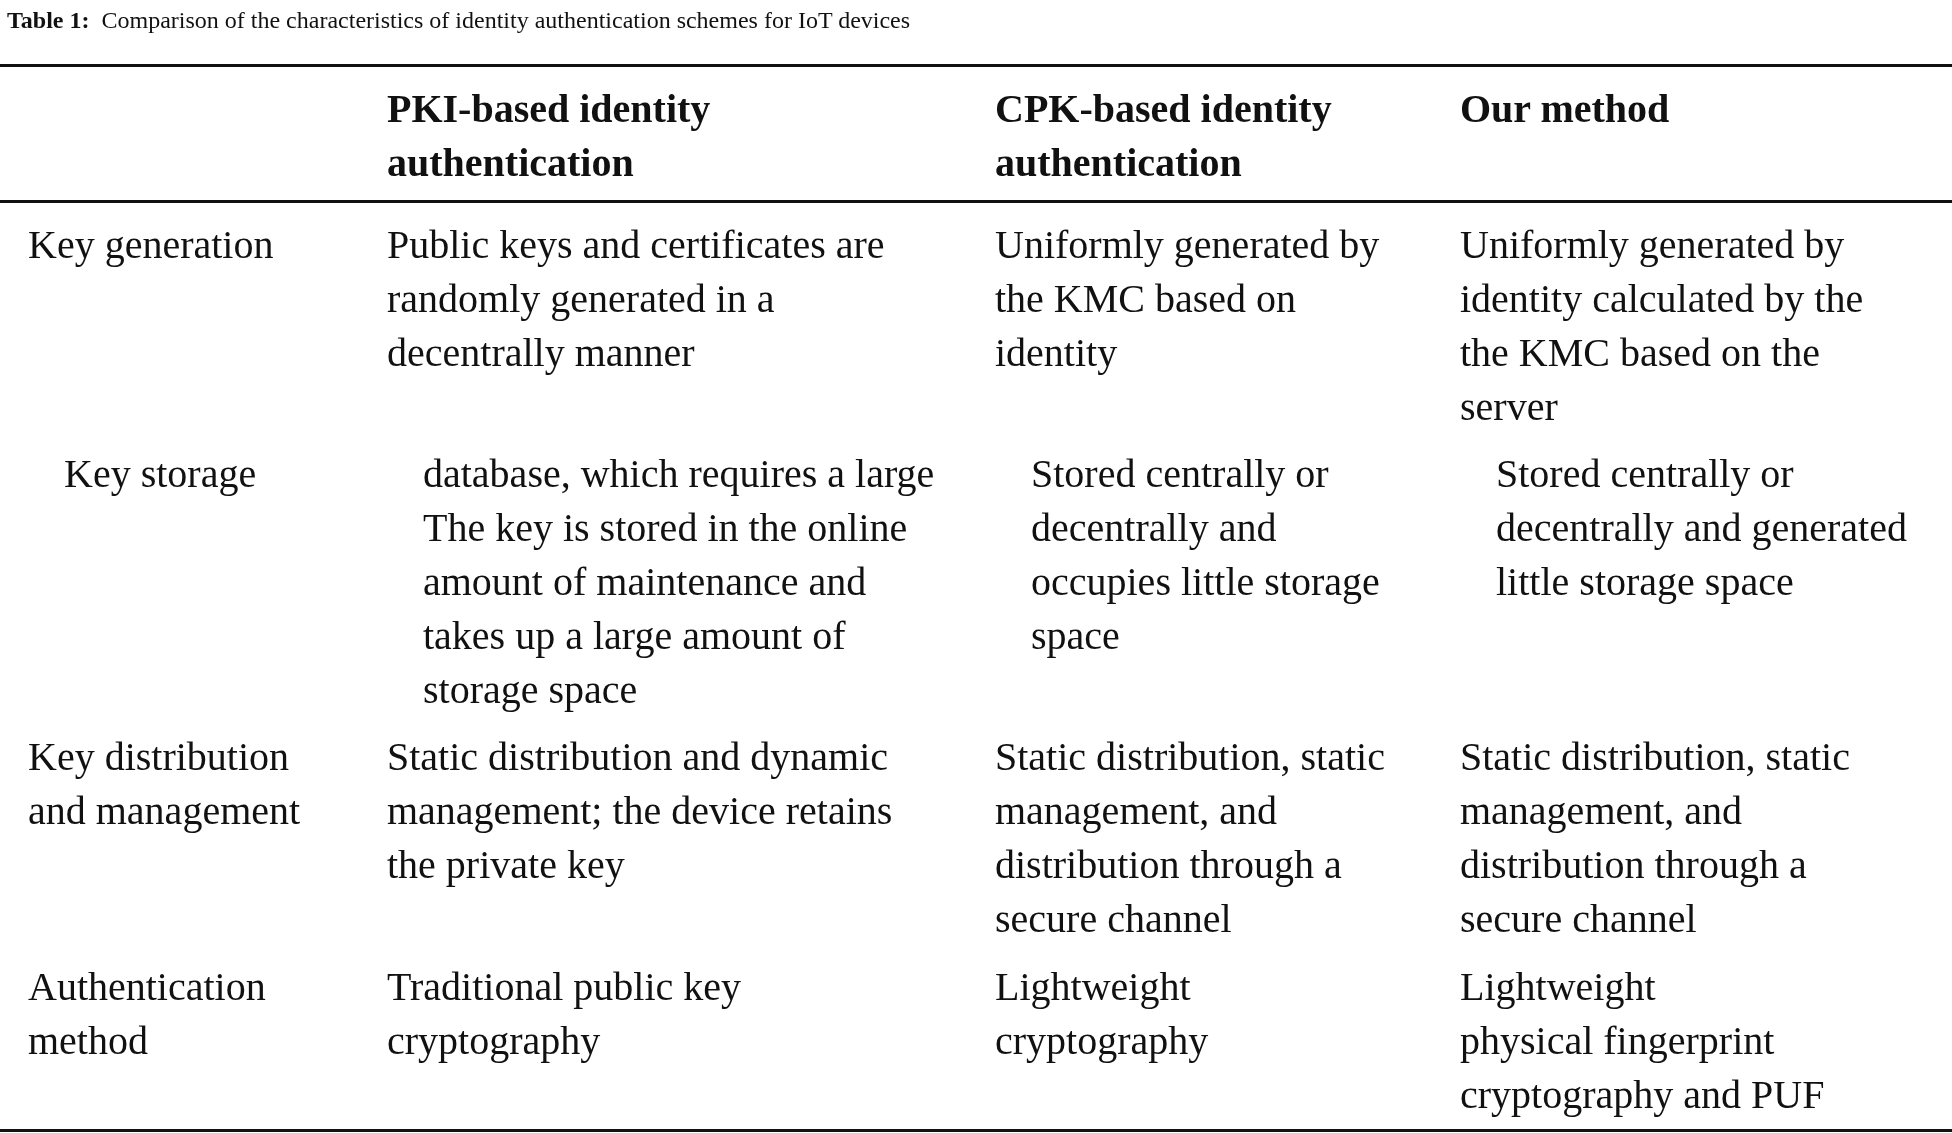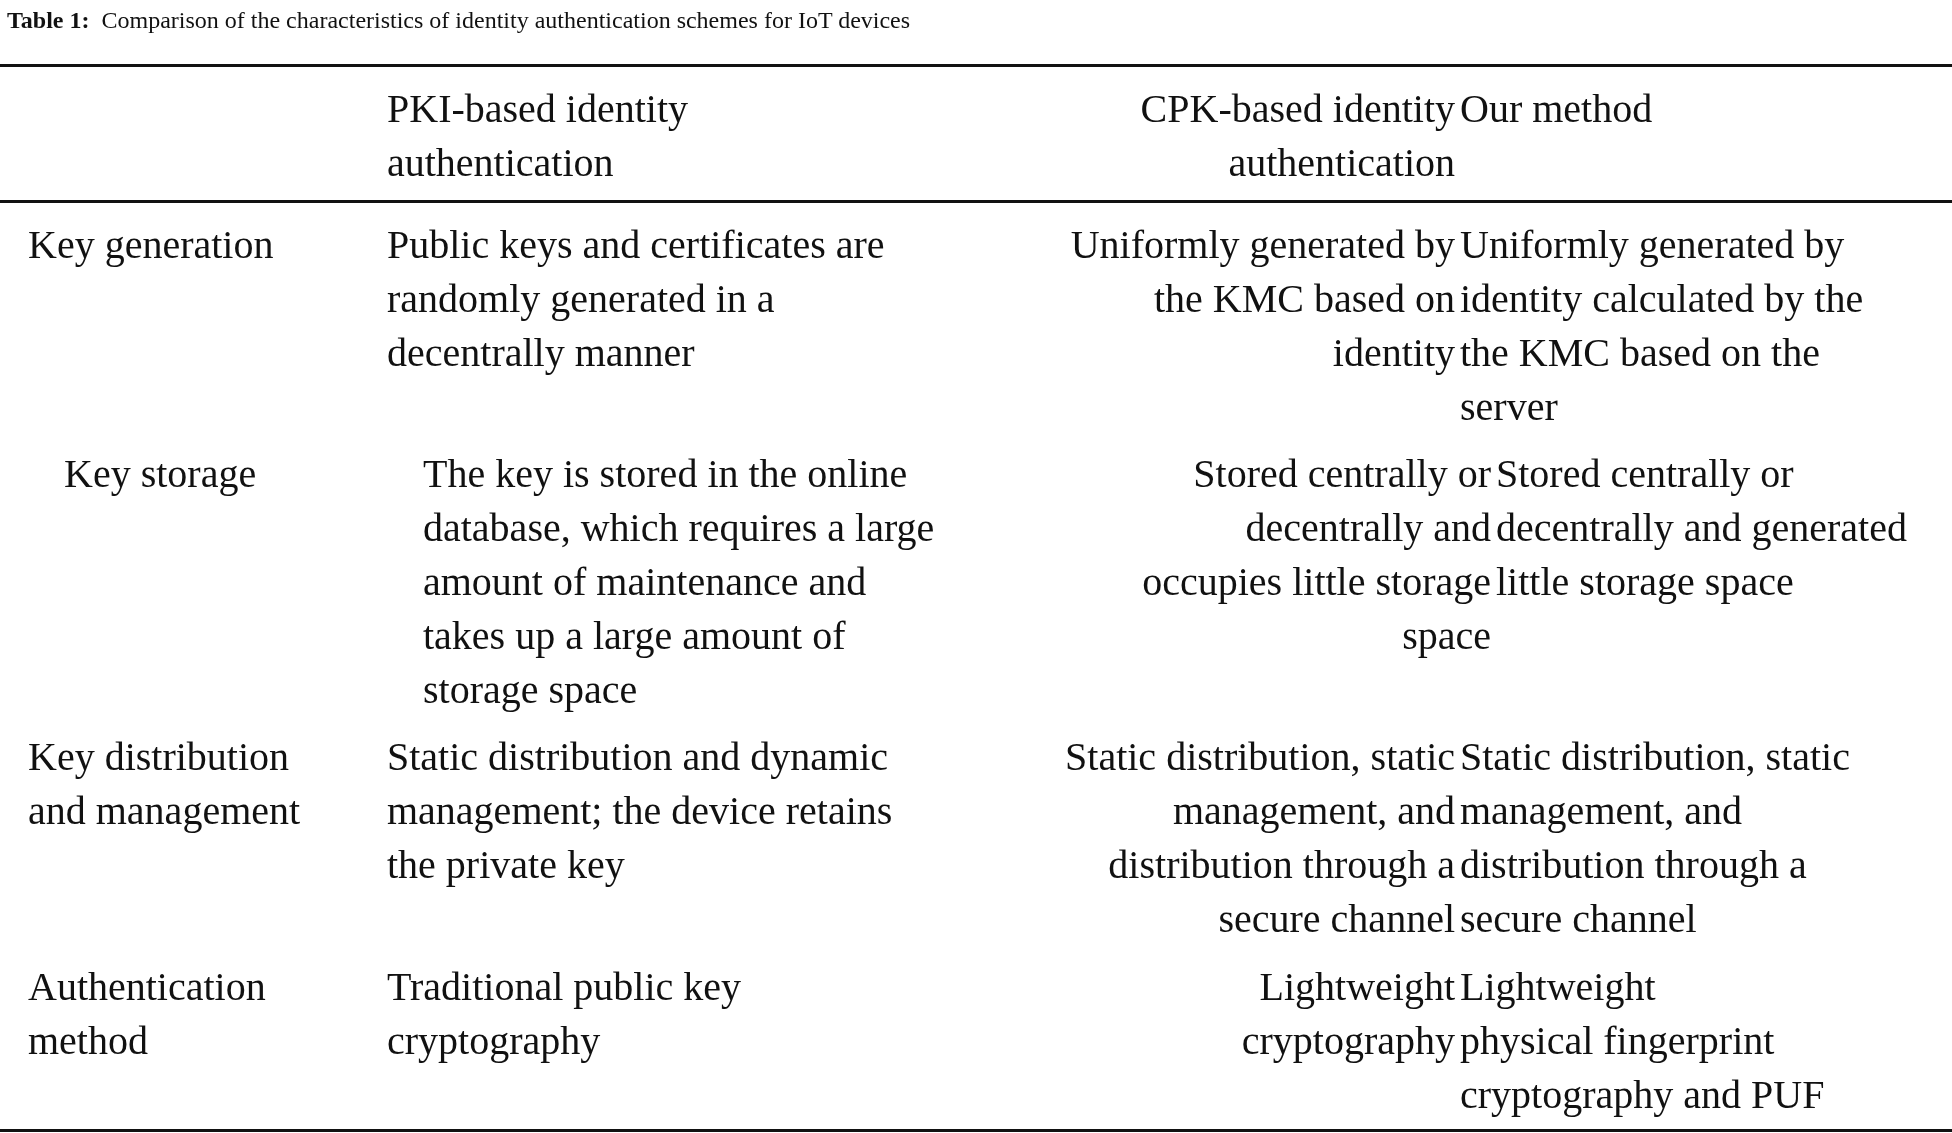--- a/index.html
+++ b/index.html
@@ -38,24 +38,24 @@
   .rule.mid { top: 200px; height: 3px; }
   .rule.bottom { top: 1129px; height: 3px; }
 
   .cell {
     position: absolute;
     font-size: 40px;
     line-height: 54px;
   }
   .col0 { left: 28px; width: 350px; }
   .col1 { left: 387px; width: 600px; }
-  .col2 { left: 995px; width: 460px; text-align: right; }
+  .col2 { left: 995px; width: 460px; }
   .col3 { left: 1460px; width: 480px; }
 
-  .hdr { top: 82px; }
+  .hdr { top: 82px; font-weight: bold; }
   .r0 { top: 218px; }
   .r1 { top: 447px; margin-left: 36px; }
   .r2 { top: 730px; }
   .r3 { top: 960px; }
 
   .line { display: block; white-space: nowrap; }
 </style>
 </head>
 <body>
 
@@ -97,22 +97,22 @@
   <span class="line">Uniformly generated by</span>
   <span class="line">identity calculated by the</span>
   <span class="line">the KMC based on the</span>
   <span class="line">server</span>
 </div>
 
 <div class="cell col0 r1">
   <span class="line">Key storage</span>
 </div>
 <div class="cell col1 r1">
+  <span class="line">database, which requires a large</span>
   <span class="line">The key is stored in the online</span>
-  <span class="line">database, which requires a large</span>
   <span class="line">amount of maintenance and</span>
   <span class="line">takes up a large amount of</span>
   <span class="line">storage space</span>
 </div>
 <div class="cell col2 r1">
   <span class="line">Stored centrally or</span>
   <span class="line">decentrally and</span>
   <span class="line">occupies little storage</span>
   <span class="line">space</span>
 </div>

